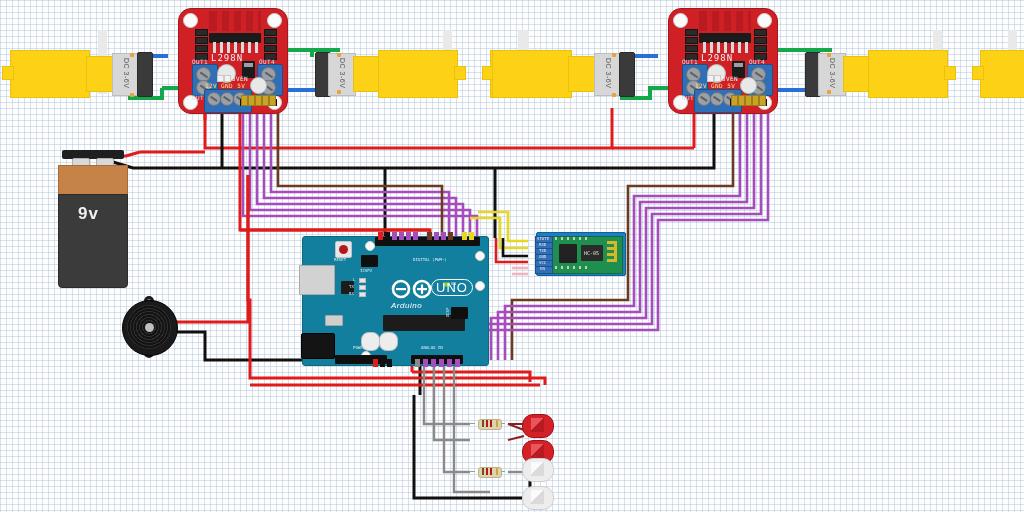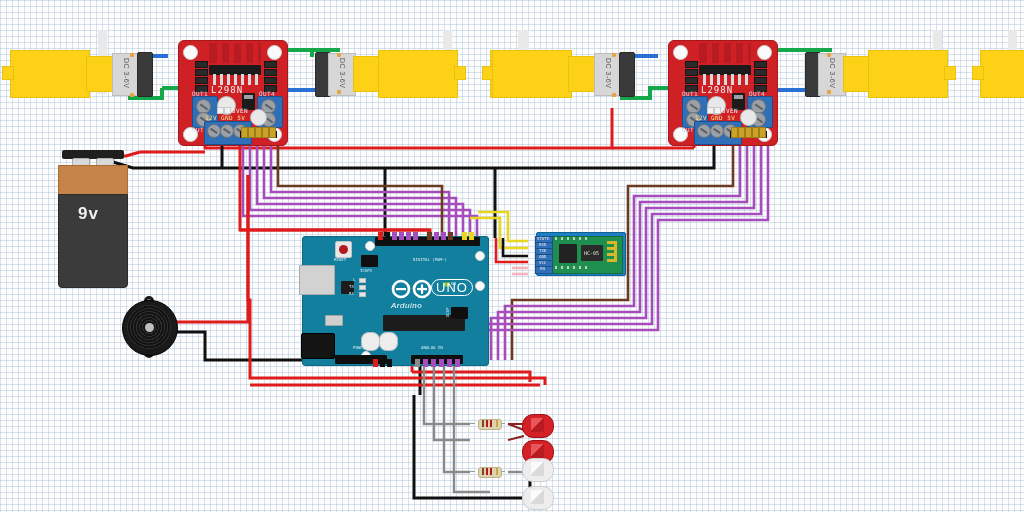--- a/index.html
+++ b/index.html
@@ -25,21 +25,21 @@
   .motor .nub{position:absolute;background:#fcd116;border:1px solid #e9c20f;}
   .motor .gearbox{position:absolute;background:#d7d7d7;border:1px solid #bdbdbd;}
   .motor .cap{position:absolute;background:#3a3a3a;border:1px solid #2a2a2a;border-radius:2px;}
   .motor .mlabel{
     position:absolute;font-size:7px;color:#5a5a5a;letter-spacing:.5px;
     transform:rotate(90deg);transform-origin:0 0;white-space:nowrap;
   }
   .motor .term{position:absolute;width:4px;height:4px;background:#e8a33d;border-radius:1px;}
 
   
-  .l298{position:absolute;width:108px;height:104px;background:#cf2026;border:1px solid #a8161c;border-radius:6px;margin-top:32px;}
+  .l298{position:absolute;width:108px;height:104px;background:#cf2026;border:1px solid #a8161c;border-radius:13px;}
   .l298 .hole{position:absolute;width:13px;height:13px;border-radius:50%;background:#fafafa;border:1px solid #cfcfcf;}
   .l298 .heatsink{position:absolute;background:#b81c22;}
   .l298 .hsfin{position:absolute;background:#cf2026;width:5px;}
   .l298 .blackbar{position:absolute;background:#1b1b1b;border-radius:1px;}
   .l298 .pinleg{position:absolute;background:#d9d9d9;width:3px;}
   .l298 .pad{position:absolute;background:#2a2a2a;border:1px solid #151515;}
   .l298 .blueterm{position:absolute;background:#2e6fb7;border:1px solid #1d4f8a;border-radius:2px;}
   .l298 .screw{position:absolute;background:#9aa0a6;border:1px solid #6e7377;border-radius:50%;}
   .l298 .screw::after{content:"";position:absolute;left:50%;top:50%;width:70%;height:2px;background:#5c6166;transform:translate(-50%,-50%) rotate(35deg);}
   .l298 .cap2{position:absolute;background:#e8e8e8;border:1px solid #bcbcbc;border-radius:50%;}

